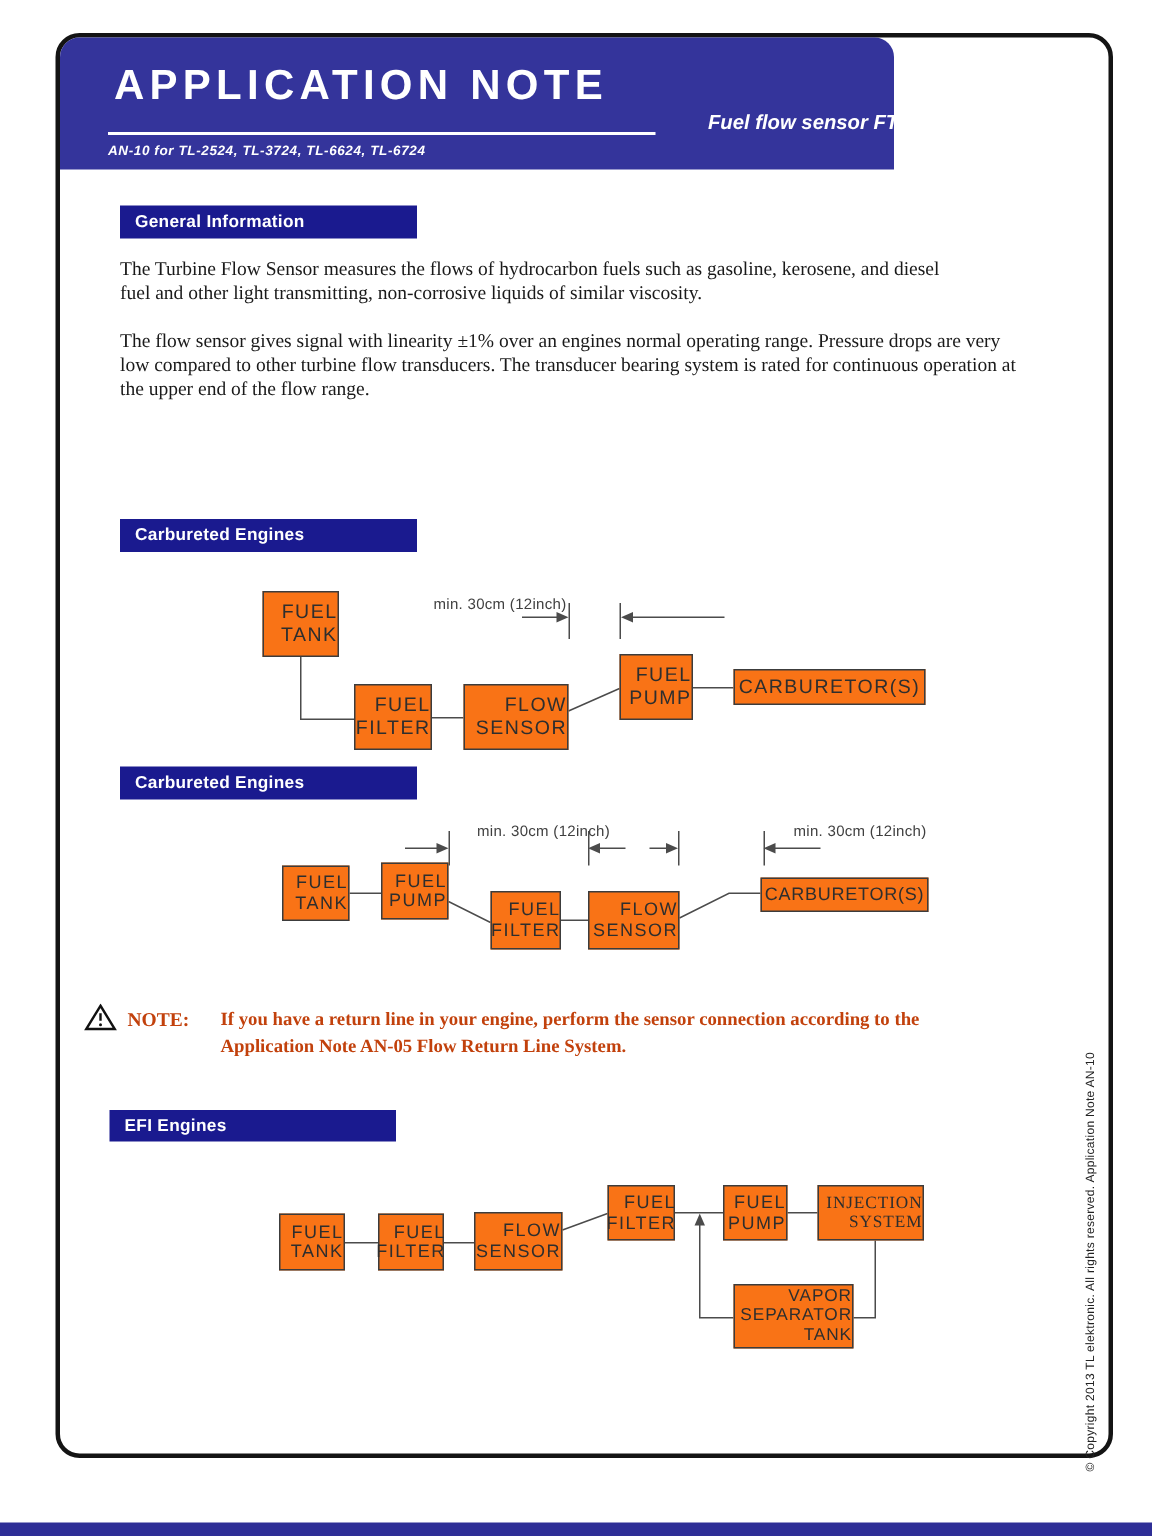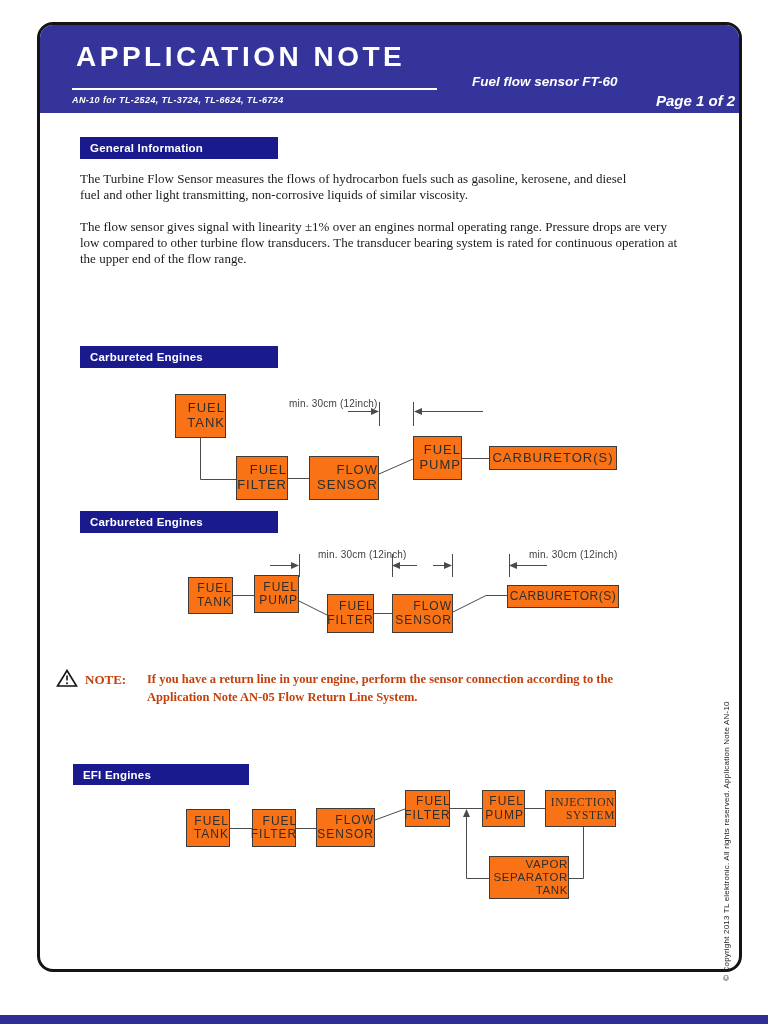--- a/index.html
+++ b/index.html
@@ -4,21 +4,21 @@
 <style>
   html,body{margin:0;padding:0;background:#fff;}
   #page{position:relative;width:768px;height:1024px;background:#fff;overflow:hidden;
         font-family:"Liberation Sans",sans-serif;}
   .abs{position:absolute;}
 
   
   #page-border{left:37px;top:22px;width:699px;height:944px;border:3px solid #141414;border-radius:16px;background:#fff;}
 
   
-  #header-panel{left:40px;top:25px;width:699px;height:88px;background:#34349B;border-radius:13px 13px 0 0;text-decoration:underline;}
+  #header-panel{left:40px;top:25px;width:556px;height:88px;background:#34349B;border-radius:13px 13px 0 0;text-decoration:underline;}
   #app-title{left:76px;top:41px;color:#fff;font-size:28px;font-weight:bold;letter-spacing:3.5px;white-space:nowrap;}
   #header-rule{left:72px;top:88px;width:365px;height:2px;background:#fff;}
   #doc-id{left:72px;top:95px;color:#fff;font-size:9px;font-weight:bold;font-style:italic;letter-spacing:.4px;white-space:nowrap;}
   #product-name{left:472px;top:74px;color:#fff;font-size:13.5px;font-weight:bold;font-style:italic;white-space:nowrap;}
   #page-num{left:656px;top:92px;color:#fff;font-size:15px;font-weight:bold;font-style:italic;white-space:nowrap;}
 
   
   .section-bar{background:#1A1A8F;color:#fff;font-size:11.5px;font-weight:bold;letter-spacing:.2px;
                display:flex;align-items:center;padding-left:10px;box-sizing:border-box;}
 
@@ -58,21 +58,21 @@
 
   <div class="abs section-bar" style="left:80px;top:137px;width:198px;height:22px;">
     <span>General Information</span>
   </div>
   <div class="abs section-bar" style="left:80px;top:346px;width:198px;height:22px;">
     <span>Carbureted Engines</span>
   </div>
   <div class="abs section-bar" style="left:80px;top:511px;width:198px;height:22px;">
     <span>Carbureted Engines</span>
   </div>
-  <div class="abs section-bar" style="left:73px;top:764px;width:176px;height:21px;">
+  <div class="abs section-bar" style="left:73px;top:740px;width:191px;height:21px;">
     <span>EFI Engines</span>
   </div>
 
   <div class="abs body-line" style="left:80px;top:171px;">The Turbine Flow Sensor measures the flows of hydrocarbon fuels such as gasoline, kerosene, and diesel</div>
   <div class="abs body-line" style="left:80px;top:187px;">fuel and other light transmitting, non-corrosive liquids of similar viscosity.</div>
   <div class="abs body-line" style="left:80px;top:219px;">The flow sensor gives signal with linearity ±1% over an engines normal operating range. Pressure drops are very</div>
   <div class="abs body-line" style="left:80px;top:235px;">low compared to other turbine flow transducers. The transducer bearing system is rated for continuous operation at</div>
   <div class="abs body-line" style="left:80px;top:251px;">the upper end of the flow range.</div>
 
   <svg width="768" height="1024">

